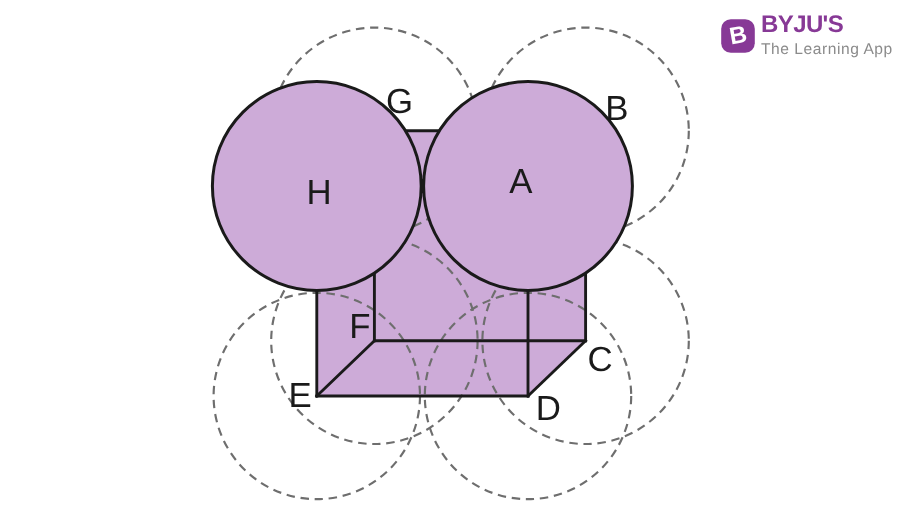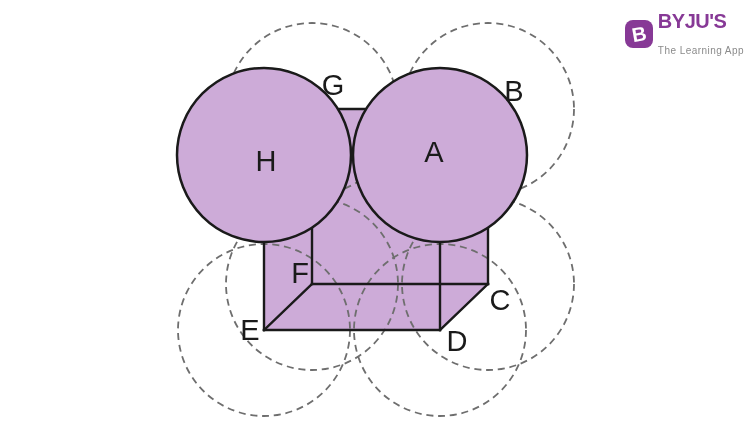--- a/index.html
+++ b/index.html
@@ -24,27 +24,27 @@
 
   .logo{position:absolute;top:11px;right:6px;display:flex;align-items:center;gap:5px;}
   .logo-icon{
     width:28px;height:28px;background:var(--brand-purple);border-radius:8px;
     display:flex;align-items:center;justify-content:center;flex:0 0 auto;
   }
   .logo-b{
     color:var(--logo-letter-color);font-weight:bold;font-size:20px;line-height:1;
     transform:rotate(-10deg);display:block;
   }
-  .logo-text{display:flex;flex-direction:column;justify-content:center;gap:12px;}
+  .logo-text{display:flex;flex-direction:column;justify-content:center;}
   .logo-name{
     color:var(--brand-purple);font-weight:bold;font-size:20px;line-height:1;
     letter-spacing:-0.5px;white-space:nowrap;
   }
   .logo-tagline{
-    color:var(--tagline-gray);font-size:10px;letter-spacing:0.45px;
+    color:var(--tagline-gray);font-size:13px;letter-spacing:0.45px;
     margin-top:2px;white-space:nowrap;
   }
 </style>
 </head>
 <body>
 
 <div class="stage">
 
   <svg width="750" height="440" viewBox="0 0 750 440">
 

